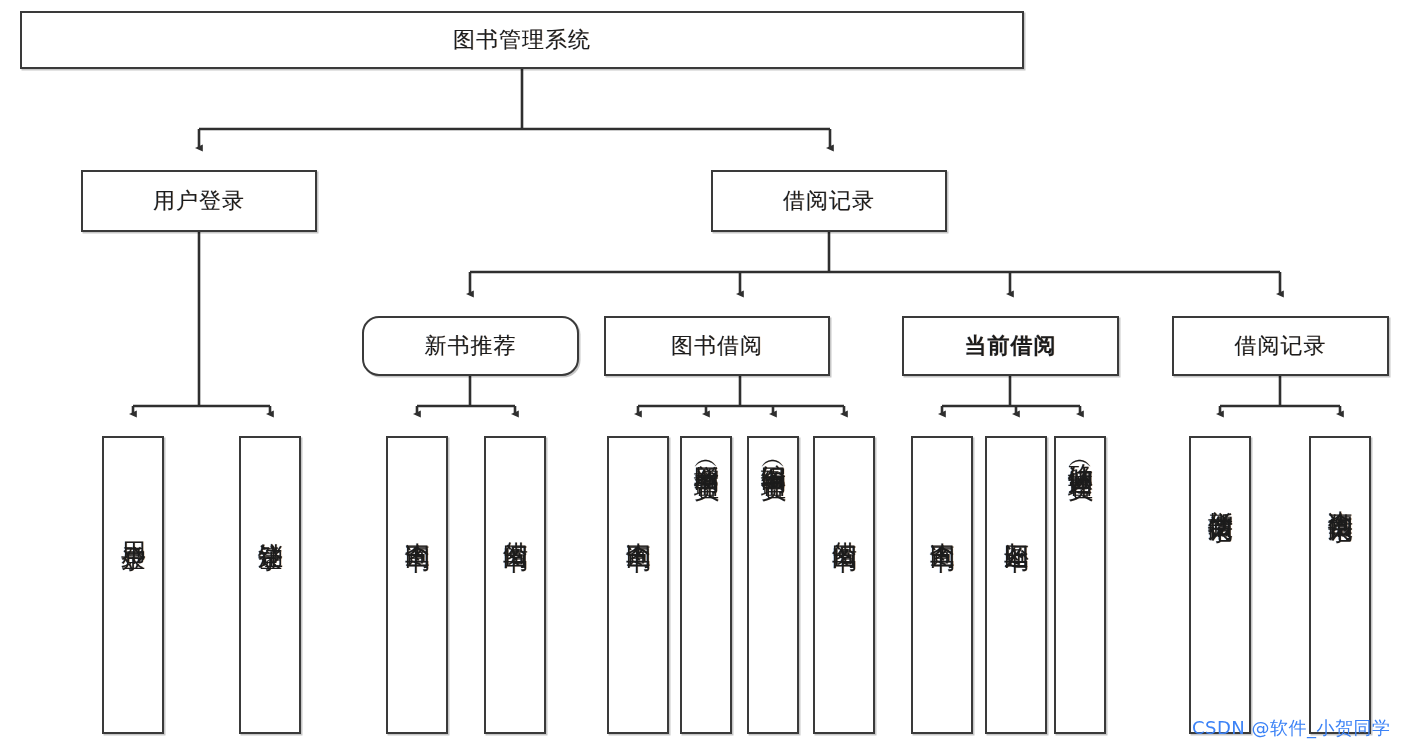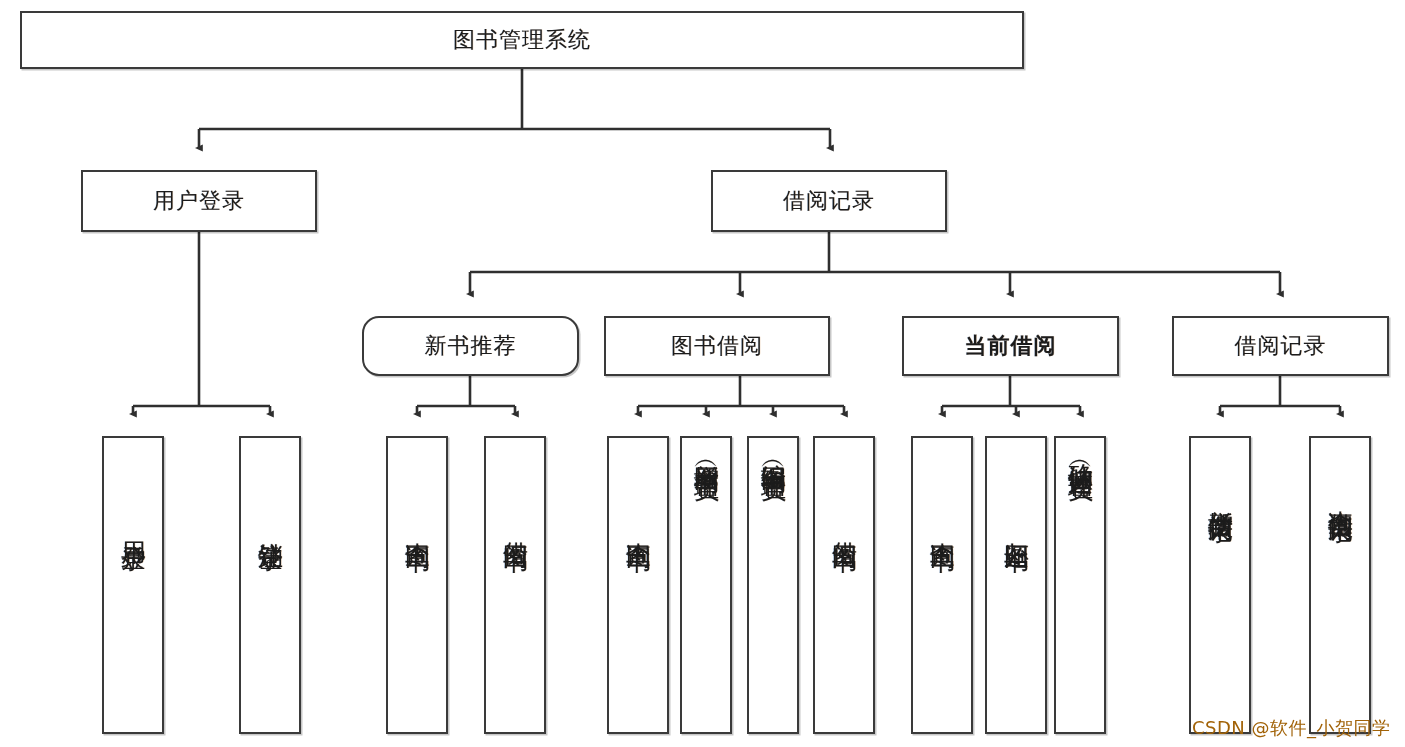--- a/index.html
+++ b/index.html
@@ -66,21 +66,21 @@
     margin-top: 78px;
   }
   .node.leaf.mid2 .label {
     margin-top: 46px;
   }
   #watermark {
     position: absolute;
     left: 1192px;
     top: 716px;
     font-size: 18px;
-    color: #a16207;
+    color: #3b82f6;
     letter-spacing: 0.5px;
     white-space: nowrap;
     font-family: "DejaVu Sans", "Liberation Sans", sans-serif;
   }
 </style>
 </head>
 <body>
 
 <div id="diagram-root">
 

